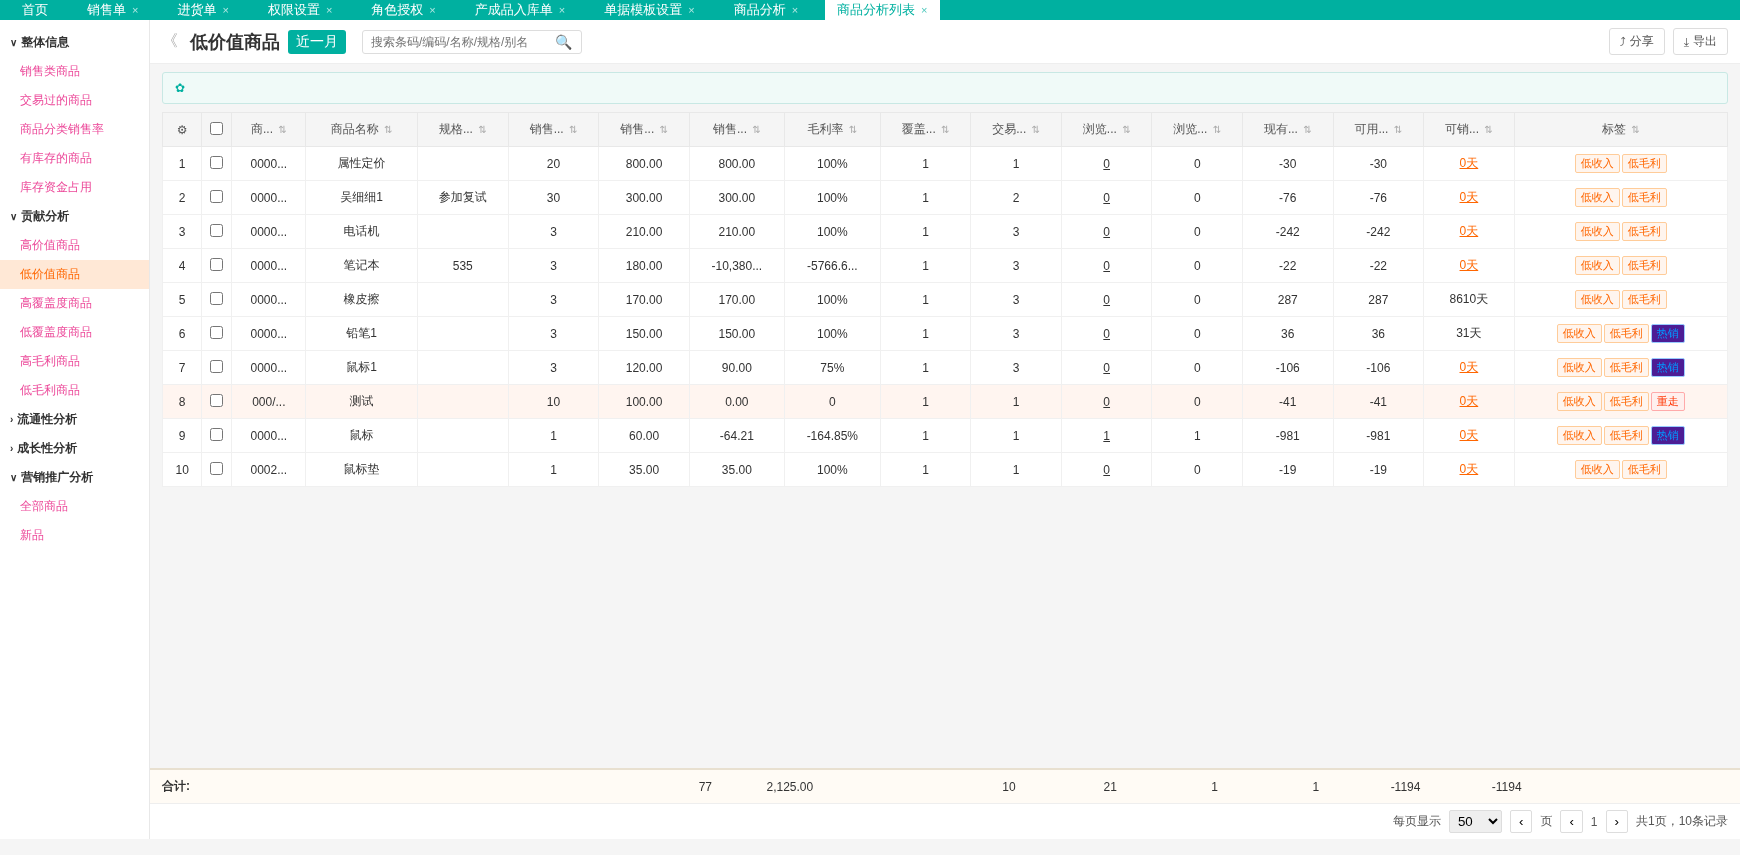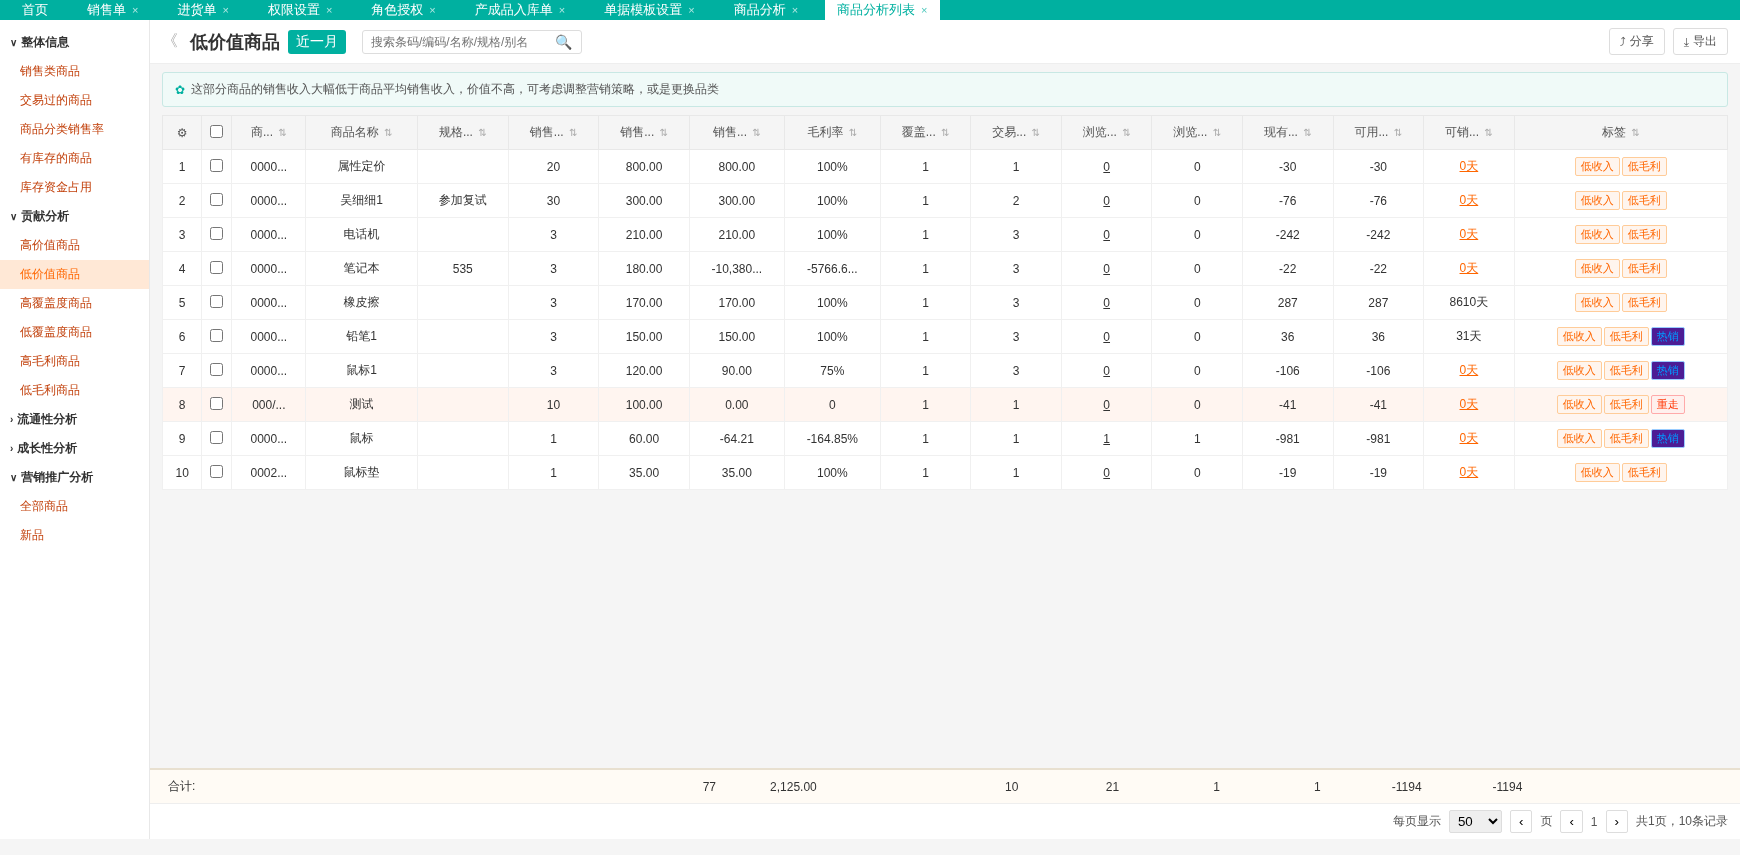--- a/index.html
+++ b/index.html
@@ -12,21 +12,21 @@
     .nav-item .close-x { margin-left: 6px; opacity: 0.7; font-size: 11px; }
     .nav-home { color: #fff; font-size: 13px; padding: 6px 12px; cursor: pointer; }
 
     
     .layout { display: flex; height: calc(855px - 36px); }
 
     
     .sidebar { width: 150px; background: #fff; border-right: 1px solid #e8e8e8; overflow-y: auto; flex-shrink: 0; padding: 8px 0; }
     .sidebar-group-title { display: flex; align-items: center; padding: 6px 10px; color: #333; font-weight: bold; font-size: 12px; cursor: pointer; }
     .sidebar-group-title .chevron { margin-right: 4px; font-size: 10px; }
-    .sidebar-item { padding: 6px 14px 6px 20px; color: #c2410c; cursor: pointer; font-size: 12px; }
+    .sidebar-item { padding: 6px 14px 6px 20px; color: #ec4899; cursor: pointer; font-size: 12px; }
     .sidebar-item.active { background: #ffe8d6; color: #ff6600; }
 
     
     .main { flex: 1; display: flex; flex-direction: column; overflow: hidden; }
 
     
     .header-bar { display: flex; align-items: center; padding: 8px 12px; background: #fff; border-bottom: 1px solid #eee; gap: 8px; }
     .header-title { font-size: 18px; font-weight: bold; color: #333; }
     .period-btn { background: #00b0a0; color: #fff; border: none; border-radius: 3px; padding: 3px 8px; font-size: 14px; cursor: pointer; }
     .search-box { display: flex; align-items: center; border: 1px solid #ddd; border-radius: 3px; padding: 3px 8px; background: #fff; margin-left: 8px; width: 220px; }
@@ -53,21 +53,21 @@
     .tag-orange { color: #ff6600; border: 1px solid #ffcc99; background: #fff5ee; }
     .tag-red { color: #ff3300; border: 1px solid #ffaaaa; background: #fff0ee; }
     .tag-blue { color: #0099ff; border: 1px solid #99ccff; background: #4c1d95; }
     .zero-day { color: #ff6600; text-decoration: underline; }
     .underline { text-decoration: underline; cursor: pointer; }
     td.left { text-align: center; }
     .checkbox-col { width: 30px; }
 
     
     .footer-summary { background: #fffbf5; border-top: 2px solid #e8e0d0; padding: 8px 12px; display: flex; align-items: center; font-size: 12px; }
-    .footer-label { font-weight: normal; margin-right: 8px; min-width: 40px; margin-left: 6px; }
+    .footer-label { font-weight: bold; margin-right: 8px; min-width: 40px; }
     .footer-cells { display: flex; flex: 1; gap: 0; }
     .footer-cell { flex: 1; text-align: right; padding: 0 4px; }
 
     
     .pagination-bar { display: flex; align-items: center; justify-content: flex-end; padding: 6px 12px; background: #fff; border-top: 1px solid #eee; gap: 8px; font-size: 12px; color: #555; }
     .pagination-btn { border: 1px solid #ddd; background: #fff; padding: 3px 8px; cursor: pointer; border-radius: 2px; }
     .page-size-select { border: 1px solid #ddd; padding: 2px 4px; border-radius: 2px; }
 
     
     ::-webkit-scrollbar { width: 6px; height: 6px; }
@@ -164,21 +164,20 @@
         </button>
         <button class="action-btn">
           <span>⤓</span>
           <span>导出</span>
         </button>
       </div>
     </div>
 
     <div class="notice-bar">
       <span class="notice-icon">✿</span>
-      <span>这部分商品的销售收入大幅低于商品平均销售收入，价值不高，可考虑调整营销策略，或是更换品类</span>
     </div>
 
     <div class="table-container">
       <table>
         <thead>
           <tr>
             <th>⚙</th>
             <th><input type="checkbox" style=""></th>
             <th>商... <span class="sort-icon">⇅</span></th>
             <th>商品名称 <span class="sort-icon">⇅</span></th>

